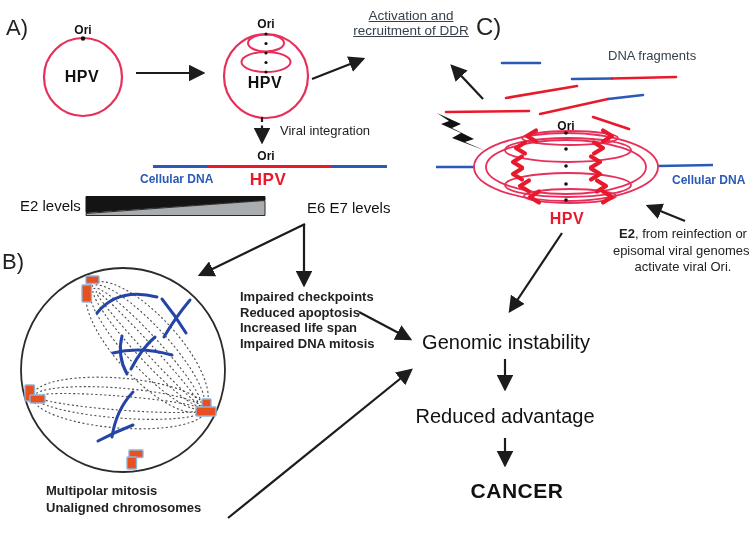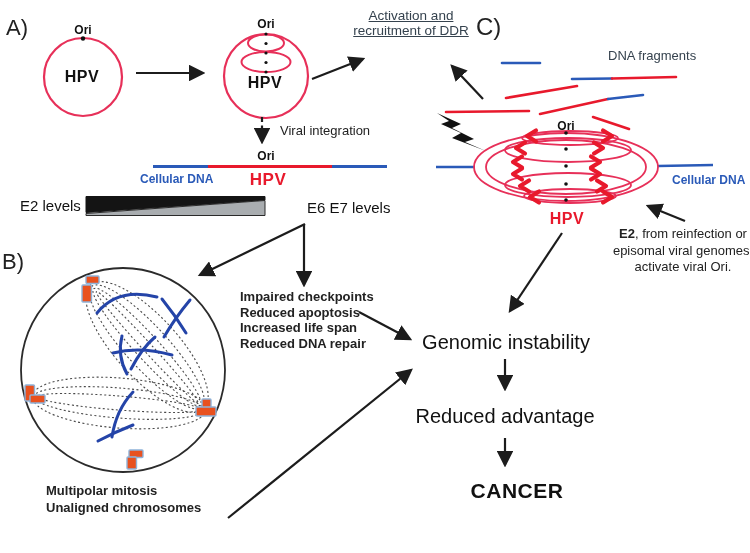--- a/index.html
+++ b/index.html
@@ -179,21 +179,21 @@
 
   <div class="lbl ddr ctr" style="left:411px;top:8px;text-decoration:underline;">
     <div>Activation and</div>
     <div>recruitment of DDR</div>
   </div>
 
   <div class="lbl list effects" style="left:240px;top:289px;">
     <div>Impaired checkpoints</div>
     <div>Reduced apoptosis</div>
     <div>Increased life span</div>
-    <div>Reduced DNA repair</div>
+    <div>Impaired DNA mitosis</div>
   </div>
   <div class="lbl list features" style="left:46px;top:483px;">
     <div>Multipolar mitosis</div>
     <div>Unaligned chromosomes</div>
   </div>
 
   <div class="lbl frag-lbl" style="left:608px;top:49px;">DNA fragments</div>
   <div class="lbl ori ctr" style="left:566px;top:120px;">Ori</div>
   <div class="lbl cell-dna" style="left:672px;top:174px;">Cellular DNA</div>
   <div class="lbl hpv-red ctr" style="left:567px;top:210px;">HPV</div>

